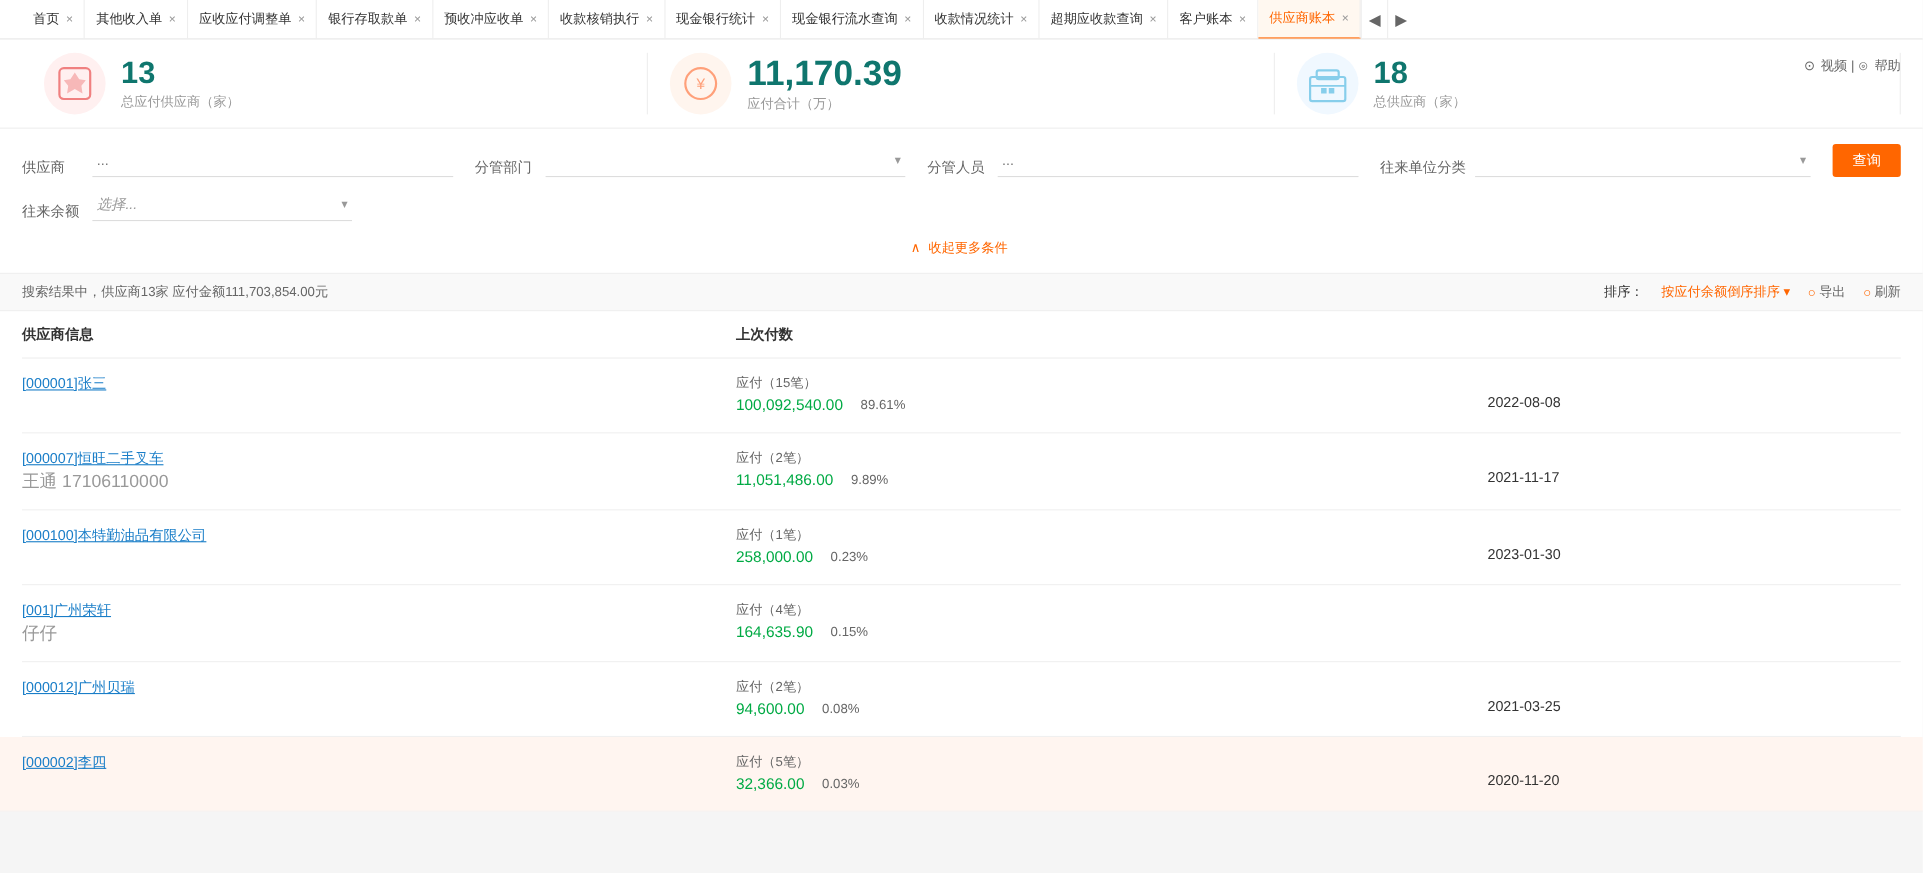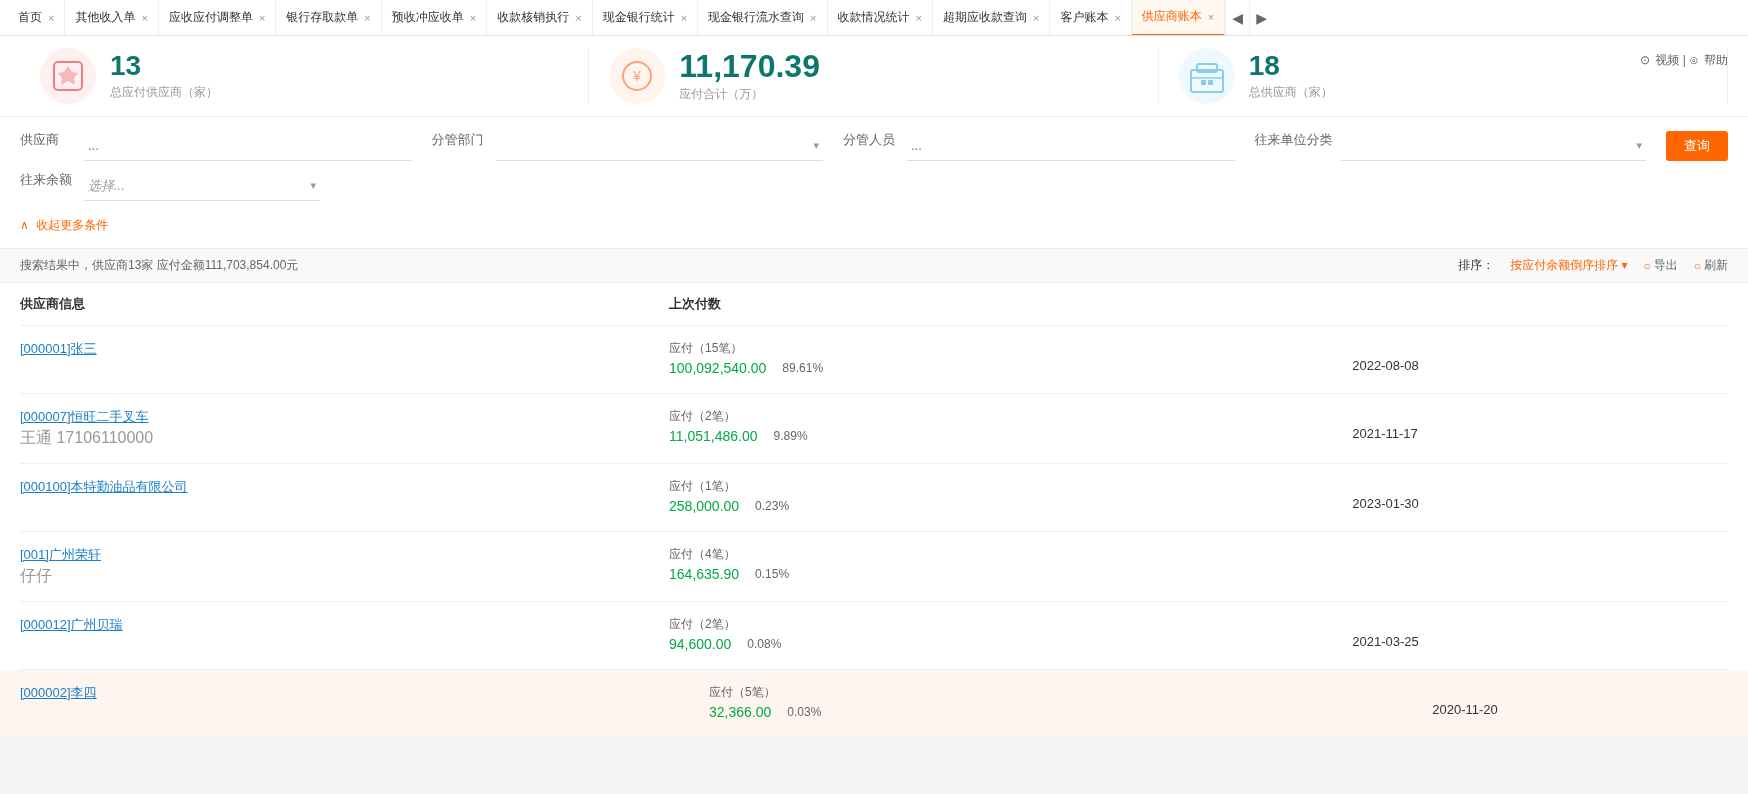--- a/index.html
+++ b/index.html
@@ -5,21 +5,21 @@
     * { box-sizing: border-box; margin: 0; padding: 0; }
     body { font-family: 'Microsoft YaHei', Arial, sans-serif; font-size: 13px; background: #f5f5f5; color: #333; }
 
     
     .top-nav {
       display: flex;
       align-items: center;
       background: #fff;
       border-bottom: 1px solid #e0e0e0;
       height: 36px;
-      padding: 0 8px;
+      padding: 0 20px;
       overflow: hidden;
     }
     .nav-tab {
       display: inline-flex;
       align-items: center;
       padding: 0 10px;
       height: 36px;
       font-size: 12px;
       color: #333;
       border-right: 1px solid #eee;
@@ -104,21 +104,21 @@
       border-bottom: 1px solid #eee;
     }
     .filter-row {
       display: flex;
       align-items: center;
       margin-bottom: 10px;
       gap: 20px;
     }
     .filter-item {
       display: flex;
-      align-items: flex-start;
+      align-items: flex-end;
       flex: 1;
     }
     .filter-label {
       font-size: 13px;
       color: #666;
       white-space: nowrap;
       margin-right: 8px;
       min-width: 56px;
     }
     .filter-input {
@@ -146,20 +146,21 @@
       background: #ff6600;
       color: #fff;
       border: none;
       padding: 6px 18px;
       border-radius: 3px;
       font-size: 13px;
       cursor: pointer;
       white-space: nowrap;
     }
     .collapse-btn {
+      text-align: center;
       padding: 6px 0 4px;
       color: #ff6600;
       font-size: 12px;
       cursor: pointer;
     }
     .collapse-btn span { margin-right: 4px; }
 
     
     .result-bar {
       background: #f9f9f9;
@@ -471,21 +472,21 @@
       <div class="trans-row">
         <span class="trans-amount">94,600.00</span>
         <span class="trans-percent">0.08%</span>
       </div>
     </div>
     <div class="col-lastpay">
       <div class="last-pay-date">2021-03-25</div>
     </div>
   </div>
 
-  <div class="table-row highlighted" style="background:#fff5f0;gap:40px;">
+  <div class="table-row highlighted" style="background:#fff5f0;">
     <div class="col-supplier">
       <div class="supplier-name">[000002]李四</div>
     </div>
     <div class="col-transaction">
       <div class="trans-label">应付（5笔）</div>
       <div class="trans-row">
         <span class="trans-amount">32,366.00</span>
         <span class="trans-percent">0.03%</span>
       </div>
     </div>

